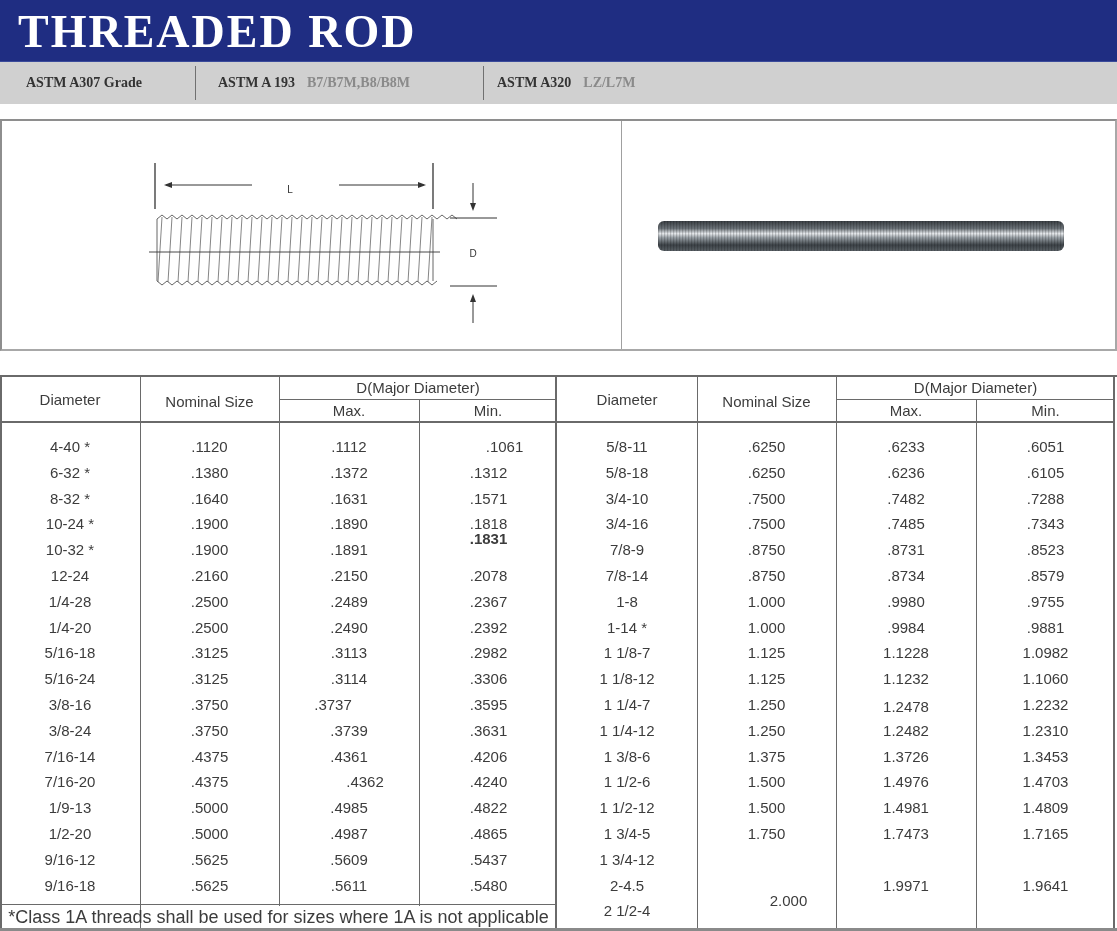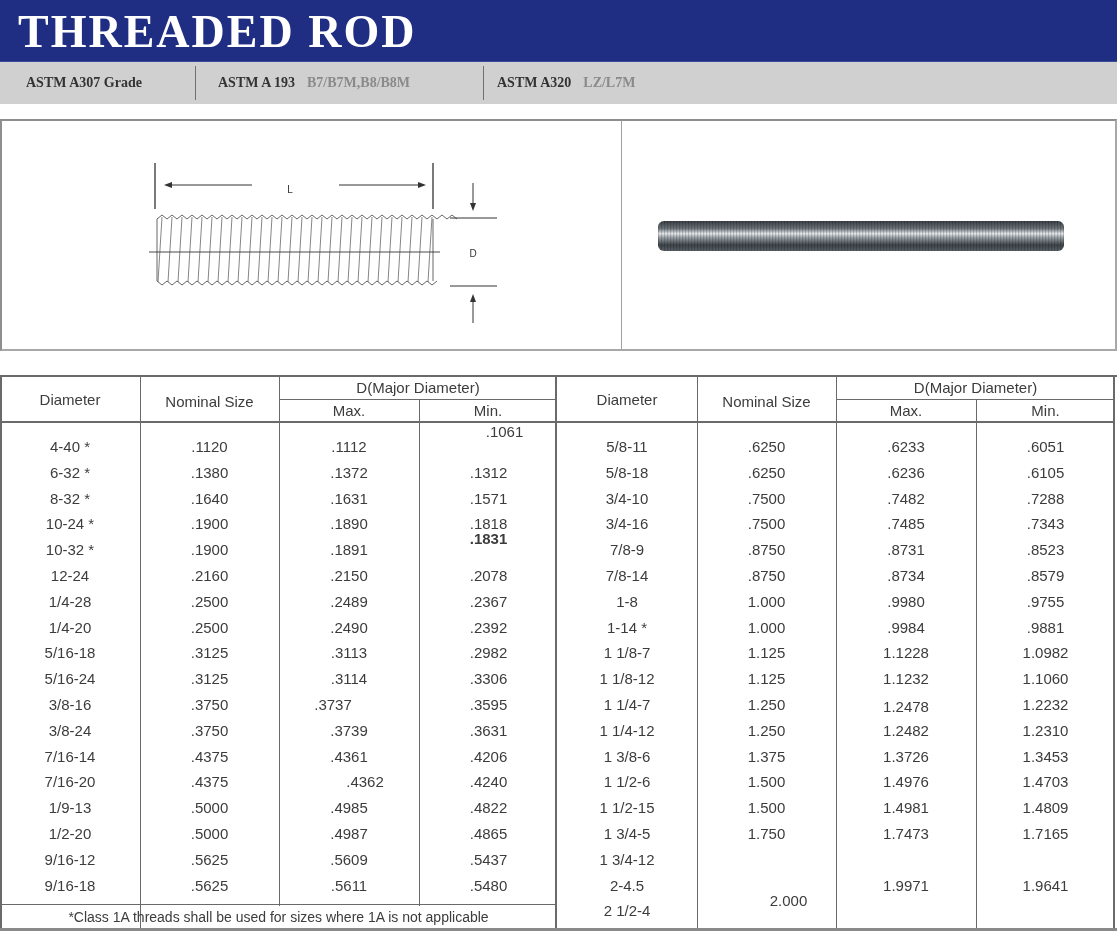--- a/index.html
+++ b/index.html
@@ -55,21 +55,21 @@
   .hdr-line { position: absolute; height: 1px; background: #6a6a6a; }
   .vline { position: absolute; width: 1px; background: #6a6a6a; }
   .cell {
     position: absolute; text-align: center; font-size: 15px; color: #3c3c3c;
     white-space: nowrap; line-height: 18px;
   }
   .hcell { font-size: 15px; color: #3c3c3c; }
   .footnote {
     position: absolute; left: 2px; top: 904px; width: 553px; height: 27px;
     border-top: 1px solid #6a6a6a;
-    font-size: 14px; line-height: 25px; color: #3c3c3c; text-align: center; white-space: nowrap;
+    font-size: 18px; line-height: 25px; color: #3c3c3c; text-align: center; white-space: nowrap;
   }
   .bottom-line { position: absolute; top: 928px; height: 3px; background: #8a8a8a; }
 </style>
 </head>
 <body>
 
 <div class="title-bar">
   <div class="title-text">THREADED ROD</div>
 </div>
 
@@ -190,21 +190,21 @@
   <div class="cell hcell" style="left:557px; width:140px; top:14px;">Diameter</div>
   <div class="cell hcell" style="left:697px; width:139px; top:16px;">Nominal Size</div>
   <div class="cell hcell" style="left:836px; width:279px; top:2px;">D(Major Diameter)</div>
   <div class="cell hcell" style="left:836px; width:140px; top:25px;">Max.</div>
   <div class="cell hcell" style="left:976px; width:139px; top:25px;">Min.</div>
 
   <div id="rows-left">
       <div class="cell" style="left: 0px; width: 140px; top: 61px;">4-40 *</div>
       <div class="cell" style="left: 140px; width: 139px; top: 61px;">.1120</div>
       <div class="cell" style="left: 279px; width: 140px; top: 61px;">.1112</div>
-      <div class="cell" style="left: 419px; width: 139px; top: 46px; padding-left: 32px;">.1061</div>
+      <div class="cell" style="left: 419px; width: 139px; top: 61px; padding-left: 32px;">.1061</div>
       <div class="cell" style="left: 0px; width: 140px; top: 86.8px;">6-32 *</div>
       <div class="cell" style="left: 140px; width: 139px; top: 86.8px;">.1380</div>
       <div class="cell" style="left: 279px; width: 140px; top: 86.8px;">.1372</div>
       <div class="cell" style="left: 419px; width: 139px; top: 86.8px;">.1312</div>
       <div class="cell" style="left: 0px; width: 140px; top: 112.6px;">8-32 *</div>
       <div class="cell" style="left: 140px; width: 139px; top: 112.6px;">.1640</div>
       <div class="cell" style="left: 279px; width: 140px; top: 112.6px;">.1631</div>
       <div class="cell" style="left: 419px; width: 139px; top: 112.6px;">.1571</div>
       <div class="cell" style="left: 0px; width: 140px; top: 138.4px;">10-24 *</div>
       <div class="cell" style="left: 140px; width: 139px; top: 138.4px;">.1900</div>
@@ -317,21 +317,21 @@
       <div class="cell" style="left: 836px; width: 140px; top: 344.8px;">1.2482</div>
       <div class="cell" style="left: 976px; width: 139px; top: 344.8px;">1.2310</div>
       <div class="cell" style="left: 557px; width: 140px; top: 370.6px;">1 3/8-6</div>
       <div class="cell" style="left: 697px; width: 139px; top: 370.6px;">1.375</div>
       <div class="cell" style="left: 836px; width: 140px; top: 370.6px;">1.3726</div>
       <div class="cell" style="left: 976px; width: 139px; top: 370.6px;">1.3453</div>
       <div class="cell" style="left: 557px; width: 140px; top: 396.4px;">1 1/2-6</div>
       <div class="cell" style="left: 697px; width: 139px; top: 396.4px;">1.500</div>
       <div class="cell" style="left: 836px; width: 140px; top: 396.4px;">1.4976</div>
       <div class="cell" style="left: 976px; width: 139px; top: 396.4px;">1.4703</div>
-      <div class="cell" style="left: 557px; width: 140px; top: 422.2px;">1 1/2-15</div>
+      <div class="cell" style="left: 557px; width: 140px; top: 422.2px;">1 1/2-12</div>
       <div class="cell" style="left: 697px; width: 139px; top: 422.2px;">1.500</div>
       <div class="cell" style="left: 836px; width: 140px; top: 422.2px;">1.4981</div>
       <div class="cell" style="left: 976px; width: 139px; top: 422.2px;">1.4809</div>
       <div class="cell" style="left: 557px; width: 140px; top: 448px;">1 3/4-5</div>
       <div class="cell" style="left: 697px; width: 139px; top: 448px;">1.750</div>
       <div class="cell" style="left: 836px; width: 140px; top: 448px;">1.7473</div>
       <div class="cell" style="left: 976px; width: 139px; top: 448px;">1.7165</div>
       <div class="cell" style="left: 557px; width: 140px; top: 473.8px;">1 3/4-12</div>
       <div class="cell" style="left: 697px; width: 139px; top: 473.8px;"></div>
       <div class="cell" style="left: 836px; width: 140px; top: 473.8px;"></div>

